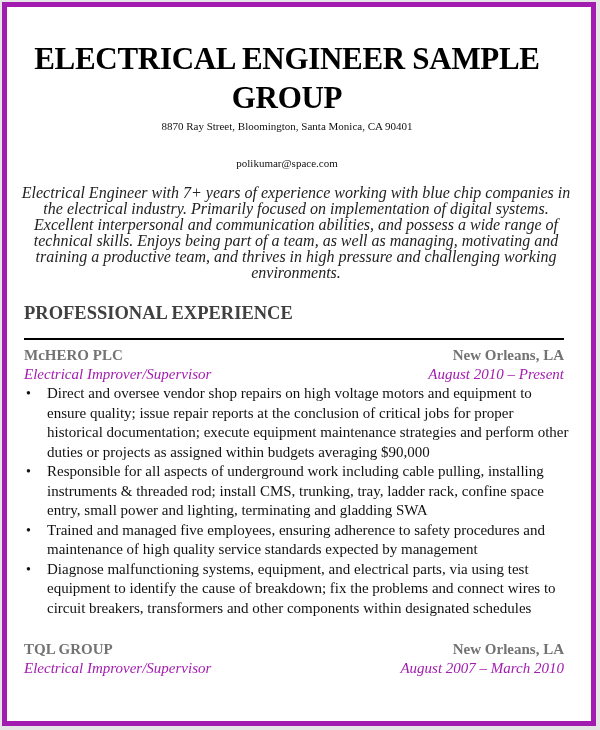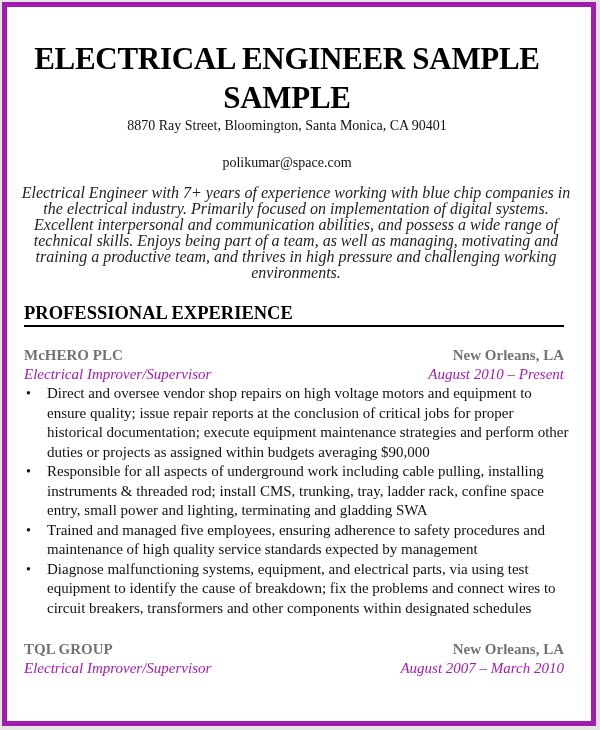--- a/index.html
+++ b/index.html
@@ -13,30 +13,30 @@
   }
   .title {
     position: absolute; left: 0; width: 560px; text-align: center;
     font-weight: bold; font-size: 31px; line-height: 36px; letter-spacing: -0.3px;
     color: #000;
   }
   .title.l1 { top: 34px; }
   .title.l2 { top: 73px; left: 0; }
   .contact {
     position: absolute; left: 0; width: 560px; text-align: center;
-    font-size: 14px; line-height: 18px; color: #111;
+    font-size: 11px; line-height: 18px; color: #111;
   }
   .summary {
     position: absolute; left: 14px; top: 178px; width: 550px;
     text-align: center; font-style: italic; font-size: 16px; line-height: 16px; color: #222;
   }
   .section-head {
     position: absolute; left: 17px; top: 294px; width: 540px;
-    font-weight: bold; font-size: 18.5px; line-height: 24px; color: #000000;
-    border-bottom: 2px solid #000; padding-bottom: 0px;
+    font-weight: bold; font-size: 18.5px; line-height: 24px; color: #404040;
+    border-bottom: 2px solid #000; padding-bottom: 13px;
   }
   .job-row {
     position: absolute; left: 17px; width: 540px; display: flex; justify-content: space-between;
     font-size: 15px; line-height: 20px;
   }
   .job-row .company, .job-row .loc { font-weight: bold; color: #737373; }
   .job-row .role, .job-row .dates { font-style: italic; color: #a21caf; }
   ul.bullets {
     position: absolute; left: 17px; top: 377px; width: 545px; margin: 0; padding: 0; list-style: none;
     font-size: 15px; line-height: 19.5px; color: #111;
@@ -44,21 +44,21 @@
   ul.bullets li { position: relative; padding-left: 23px; }
   ul.bullets li .dot {
     position: absolute; left: 2px; top: 0; font-size: 14px;
   }
 </style>
 </head>
 <body>
 
 <div class="page">
   <div class="title l1">ELECTRICAL ENGINEER SAMPLE</div>
-  <div class="title l2">SAMPLE</div>
+  <div class="title l2">GROUP</div>
 
   <div class="contact" style="top:110px">8870 Ray Street, Bloomington, Santa Monica, CA 90401</div>
   <div class="contact" style="top:147px">polikumar@space.com</div>
 
   <div class="summary">Electrical Engineer with 7+ years of experience working with blue chip companies in the electrical industry. Primarily focused on implementation of digital systems. Excellent interpersonal and communication abilities, and possess a wide range of technical skills. Enjoys being part of a team, as well as managing, motivating and training a productive team, and thrives in high pressure and challenging working environments.</div>
 
   <div class="section-head">PROFESSIONAL EXPERIENCE</div>
 
   <div class="job-row" style="top:338px">
     <span class="company">McHERO PLC</span>

